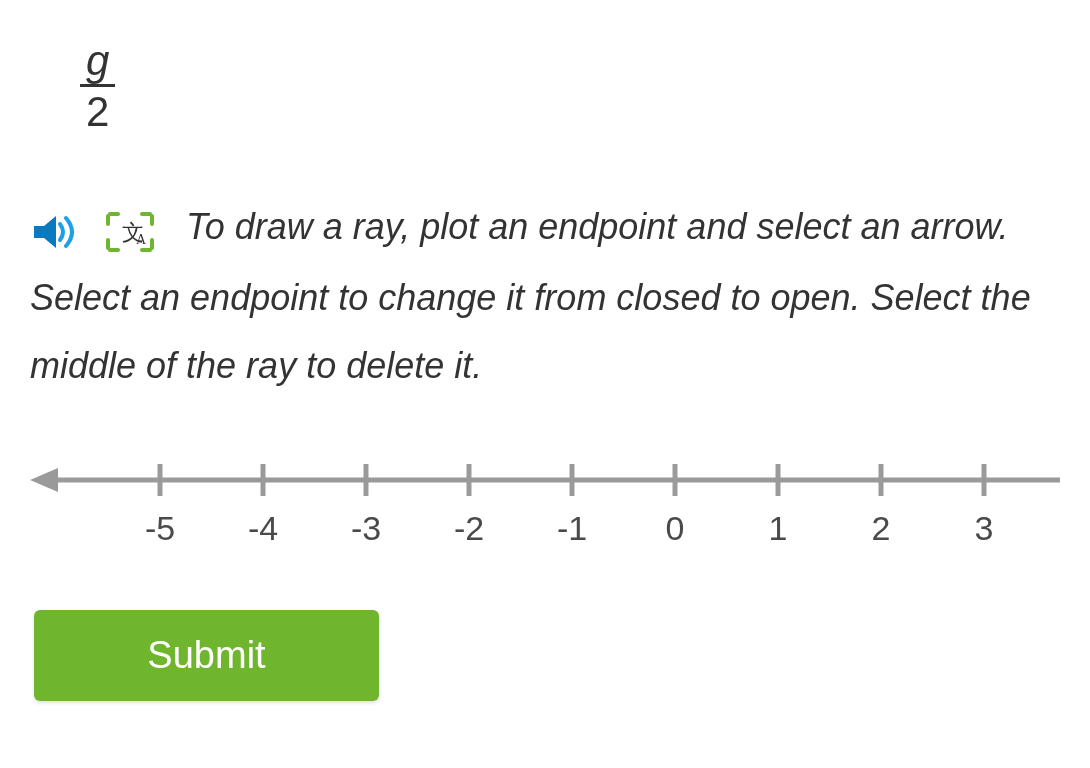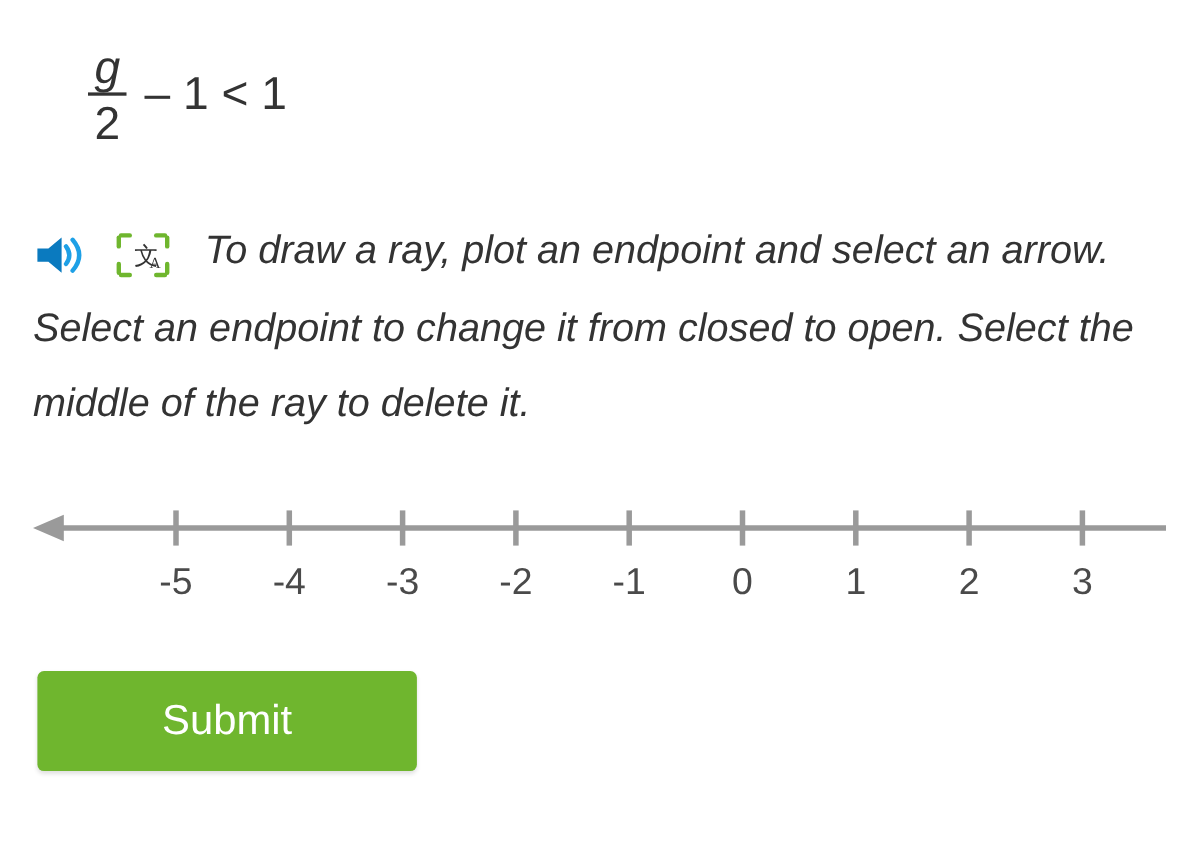--- a/index.html
+++ b/index.html
@@ -106,21 +106,20 @@
 </head>
 <body>
 
 <div class="container">
 
   <div class="equation">
     <span class="fraction">
       <span class="num">g</span>
       <span class="den">2</span>
     </span>
-    <span class="eq-rest">– 1 &lt; 1</span>
   </div>
 
   <div class="instruction-row">
     <span class="icon-wrap">
       <svg class="speaker-icon" viewBox="0 0 48 44">
         <path d="M 4 16 L 4 28 L 14 28 L 26 38 L 26 6 L 14 16 Z" fill="#0a7abf"></path>
         <path d="M 30 14 Q 36 22 30 30" stroke="#1ea0e6" stroke-width="4" fill="none" stroke-linecap="round"></path>
         <path d="M 36 8 Q 48 22 36 36" stroke="#1ea0e6" stroke-width="4" fill="none" stroke-linecap="round"></path>
       </svg>
     </span>

